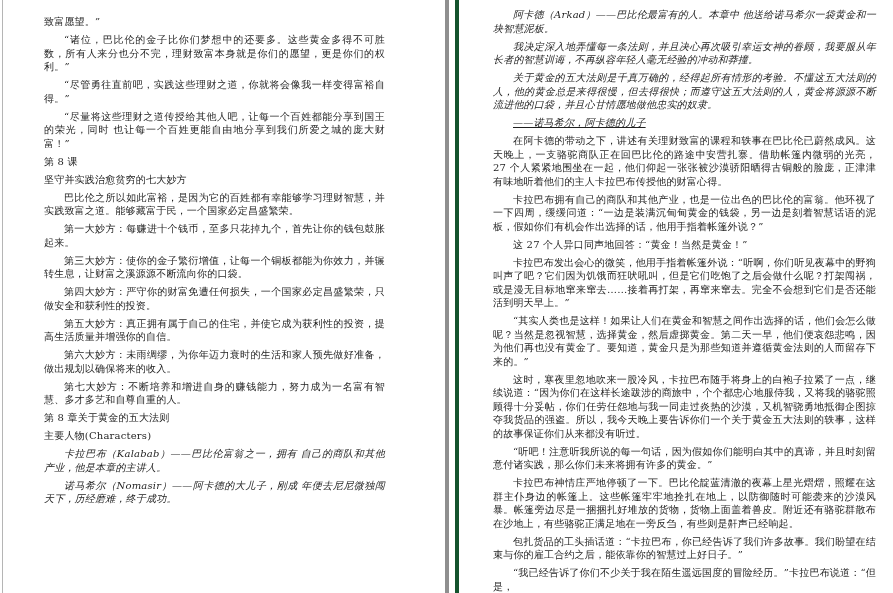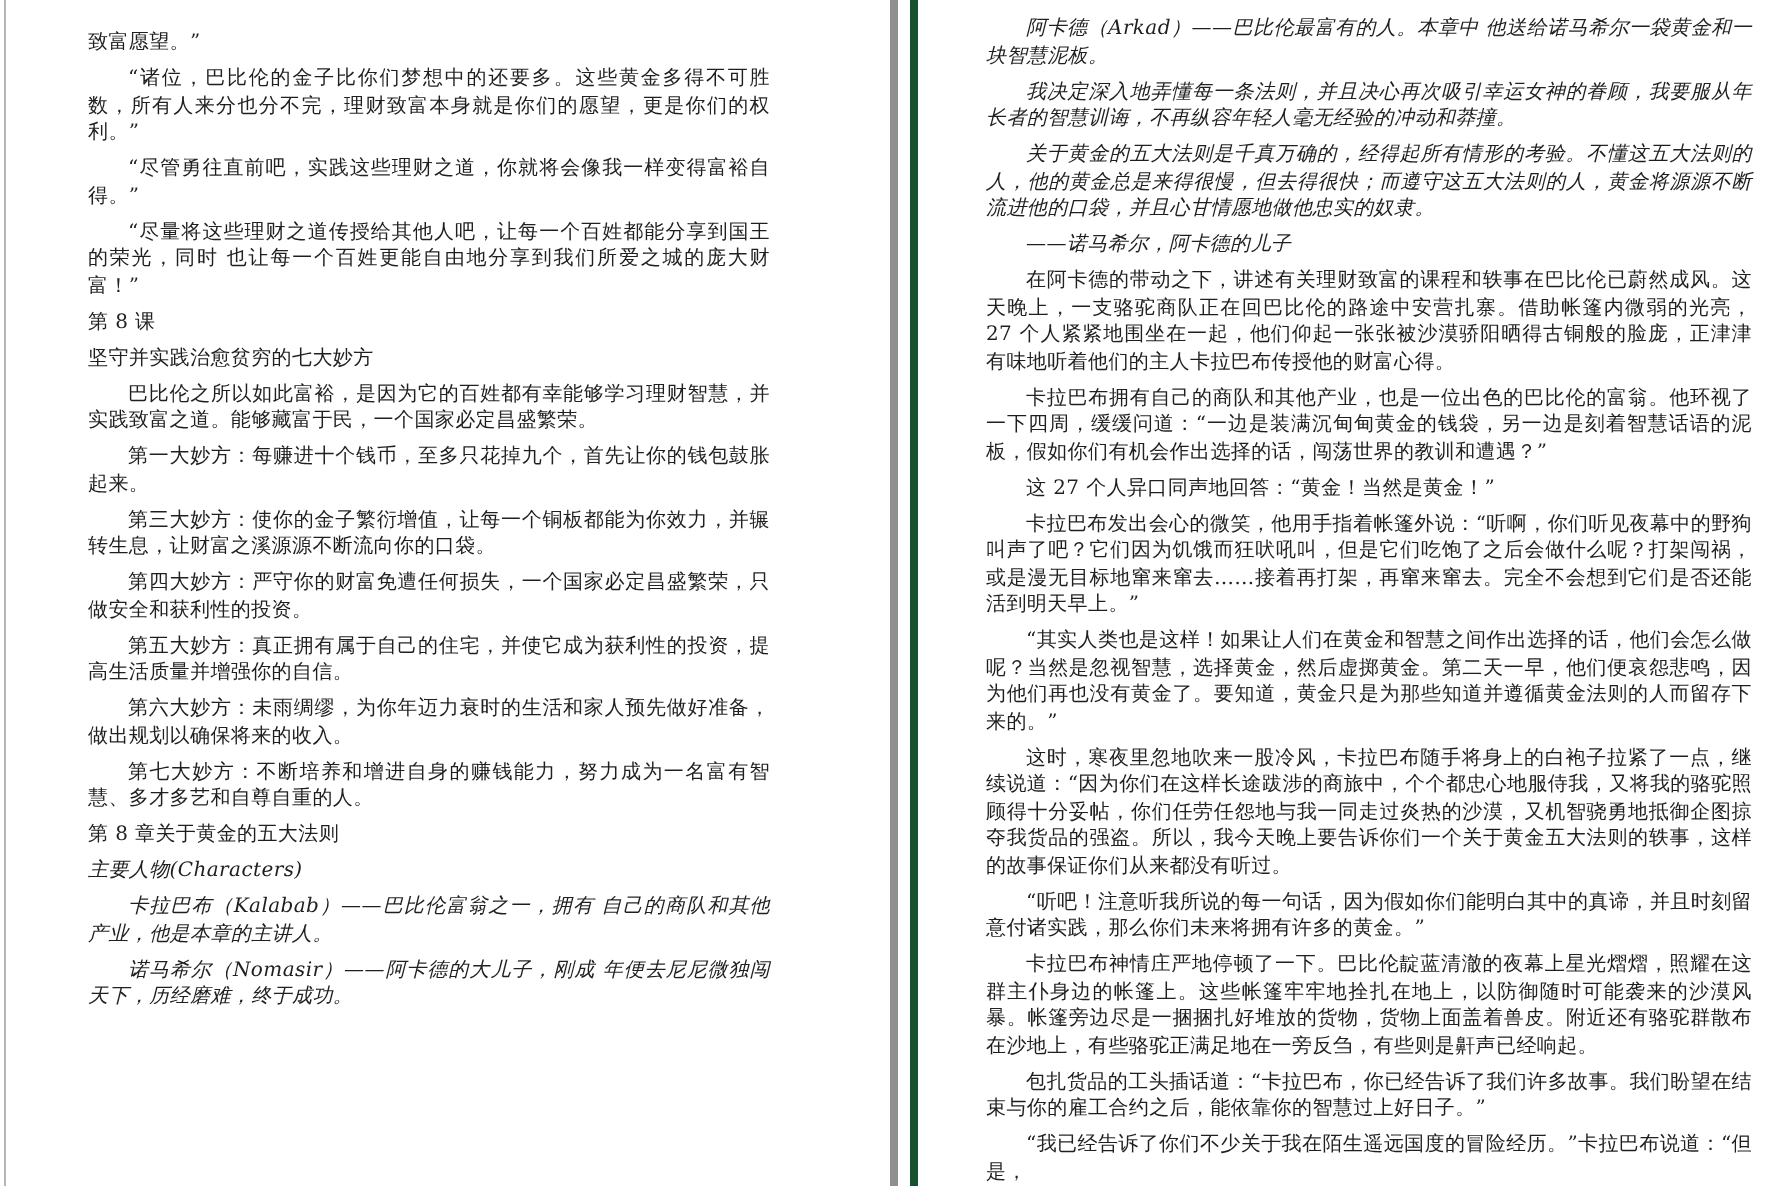--- a/index.html
+++ b/index.html
@@ -31,36 +31,36 @@
     margin:0 0 4.5px 0;
     font-size:10px;
     line-height:13.5px;
     text-align:justify;
     font-weight:normal;
     letter-spacing:0.2px;
   }
   .t-continuation { text-indent:0; }
   .t-paragraph    { text-indent:2em; }
   .t-intro        { text-indent:2em; font-style:italic; }
-  .t-attribution  { text-indent:2em; font-style:italic; }
+  .t-attribution  { text-indent:2em; font-style:italic;text-decoration:underline; }
   .t-lesson {
     font-size:14.5px; line-height:18px; font-weight:bold;
     margin:12px 0 7px 17px; text-align:left;
   }
   .t-section {
     font-size:16.5px; line-height:21px; font-weight:bold;
     margin:0 0 9px 17px; text-align:left;
   }
   .t-chapter {
     font-size:20px; line-height:28px; font-weight:bold;
     text-align:center; text-indent:0;
     margin:14px 0 11px 0;
   }
   .t-characters {
-    font-size:10.5px; line-height:14px; font-weight:bold; font-style:italic;
+    font-size:10.5px; line-height:14px; font-weight:bold; 
     margin:0 0 5px 17px; text-align:left;
   }
   .t-sub {
     font-size:10.5px; line-height:14px; font-weight:bold;
     margin:2px 0 5px 17px; text-align:left;
   }
 </style>
 </head>
 <body>
 
@@ -85,21 +85,21 @@
       <p class="t-intro">卡拉巴布（Kalabab）——巴比伦富翁之一，拥有 自己的商队和其他产业，他是本章的主讲人。</p>
       <p class="t-intro">诺马希尔（Nomasir）——阿卡德的大儿子，刚成 年便去尼尼微独闯天下，历经磨难，终于成功。</p>
     </div>
   <div class="divider"></div>
   <div class="page page-right">
       <p class="t-intro">阿卡德（Arkad）——巴比伦最富有的人。本章中 他送给诺马希尔一袋黄金和一块智慧泥板。</p>
       <p class="t-intro">我决定深入地弄懂每一条法则，并且决心再次吸引幸运女神的眷顾，我要服从年长者的智慧训诲，不再纵容年轻人毫无经验的冲动和莽撞。</p>
       <p class="t-intro">关于黄金的五大法则是千真万确的，经得起所有情形的考验。不懂这五大法则的人，他的黄金总是来得很慢，但去得很快；而遵守这五大法则的人，黄金将源源不断流进他的口袋，并且心甘情愿地做他忠实的奴隶。</p>
       <p class="t-attribution">——诺马希尔，阿卡德的儿子</p>
       <p class="t-paragraph">在阿卡德的带动之下，讲述有关理财致富的课程和轶事在巴比伦已蔚然成风。这天晚上，一支骆驼商队正在回巴比伦的路途中安营扎寨。借助帐篷内微弱的光亮， 27 个人紧紧地围坐在一起，他们仰起一张张被沙漠骄阳晒得古铜般的脸庞，正津津有味地听着他们的主人卡拉巴布传授他的财富心得。</p>
-      <p class="t-paragraph">卡拉巴布拥有自己的商队和其他产业，也是一位出色的巴比伦的富翁。他环视了一下四周，缓缓问道：“一边是装满沉甸甸黄金的钱袋，另一边是刻着智慧话语的泥板，假如你们有机会作出选择的话，闯荡世界的教训和遭遇？”</p>
+      <p class="t-paragraph">卡拉巴布拥有自己的商队和其他产业，也是一位出色的巴比伦的富翁。他环视了一下四周，缓缓问道：“一边是装满沉甸甸黄金的钱袋，另一边是刻着智慧话语的泥板，假如你们有机会作出选择的话，他用手指着帐篷外说？”</p>
       <p class="t-paragraph">这 27 个人异口同声地回答：“黄金！当然是黄金！”</p>
       <p class="t-paragraph">卡拉巴布发出会心的微笑，他用手指着帐篷外说：“听啊，你们听见夜幕中的野狗叫声了吧？它们因为饥饿而狂吠吼叫，但是它们吃饱了之后会做什么呢？打架闯祸，或是漫无目标地窜来窜去……接着再打架，再窜来窜去。完全不会想到它们是否还能活到明天早上。”</p>
       <p class="t-paragraph">“其实人类也是这样！如果让人们在黄金和智慧之间作出选择的话，他们会怎么做呢？当然是忽视智慧，选择黄金，然后虚掷黄金。第二天一早，他们便哀怨悲鸣，因为他们再也没有黄金了。要知道，黄金只是为那些知道并遵循黄金法则的人而留存下来的。”</p>
       <p class="t-paragraph">这时，寒夜里忽地吹来一股冷风，卡拉巴布随手将身上的白袍子拉紧了一点，继续说道：“因为你们在这样长途跋涉的商旅中，个个都忠心地服侍我，又将我的骆驼照顾得十分妥帖，你们任劳任怨地与我一同走过炎热的沙漠，又机智骁勇地抵御企图掠夺我货品的强盗。所以，我今天晚上要告诉你们一个关于黄金五大法则的轶事，这样的故事保证你们从来都没有听过。</p>
       <p class="t-paragraph">“听吧！注意听我所说的每一句话，因为假如你们能明白其中的真谛，并且时刻留意付诸实践，那么你们未来将拥有许多的黄金。”</p>
       <p class="t-paragraph">卡拉巴布神情庄严地停顿了一下。巴比伦靛蓝清澈的夜幕上星光熠熠，照耀在这群主仆身边的帐篷上。这些帐篷牢牢地拴扎在地上，以防御随时可能袭来的沙漠风暴。帐篷旁边尽是一捆捆扎好堆放的货物，货物上面盖着兽皮。附近还有骆驼群散布在沙地上，有些骆驼正满足地在一旁反刍，有些则是鼾声已经响起。</p>
       <p class="t-paragraph">包扎货品的工头插话道：“卡拉巴布，你已经告诉了我们许多故事。我们盼望在结束与你的雇工合约之后，能依靠你的智慧过上好日子。”</p>
       <p class="t-paragraph">“我已经告诉了你们不少关于我在陌生遥远国度的冒险经历。”卡拉巴布说道：“但是，</p>
     </div>
 </div>

